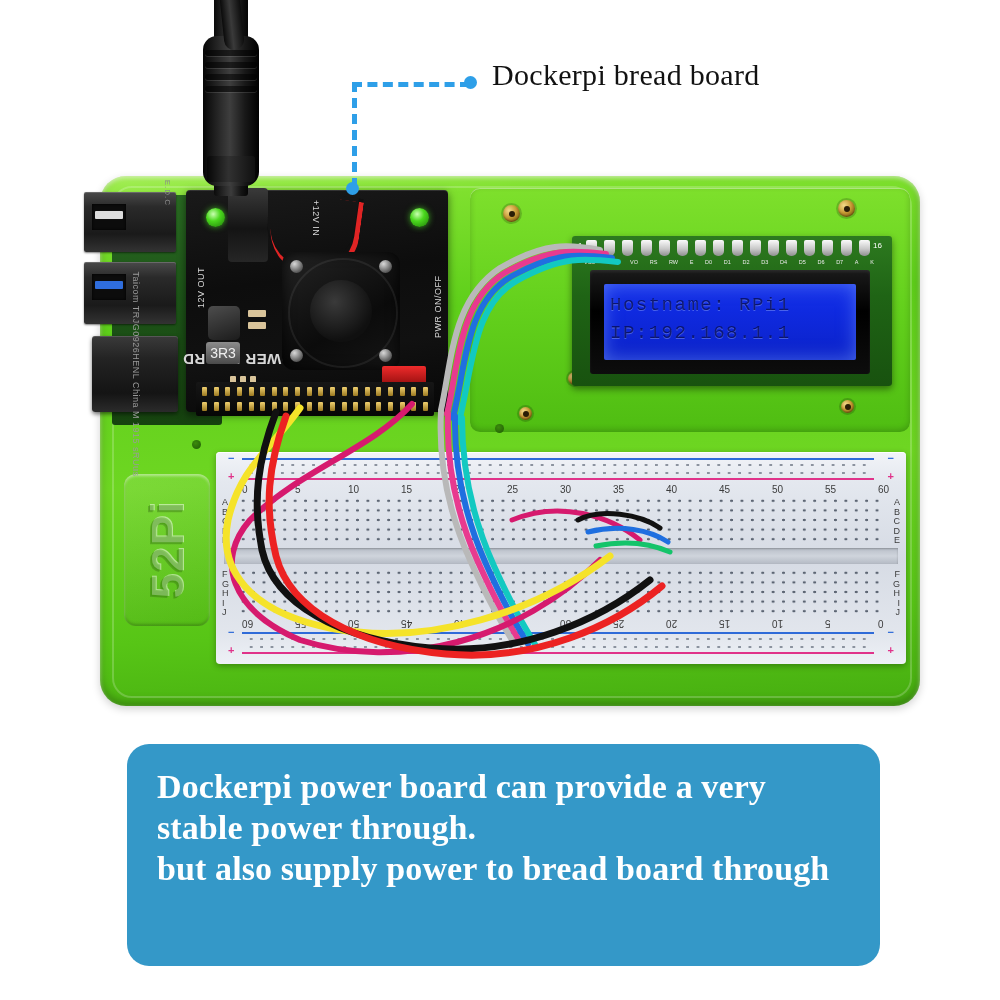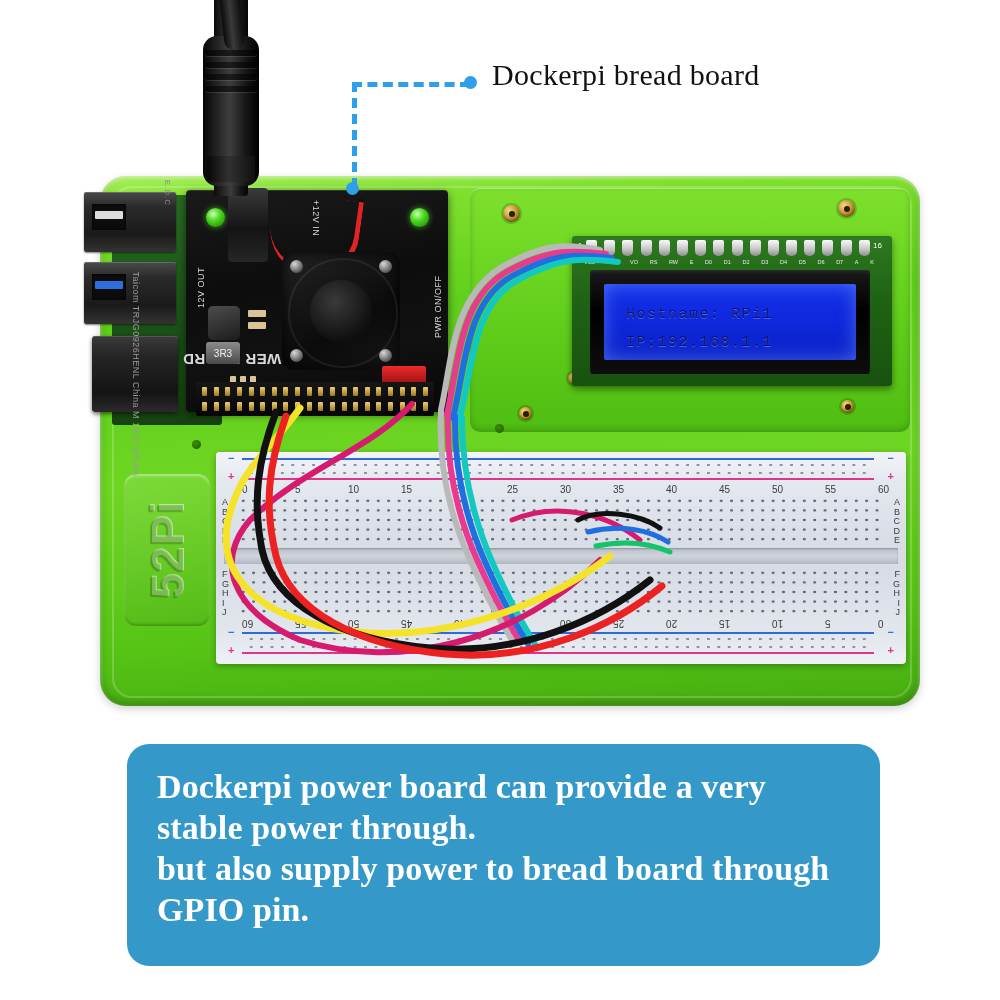--- a/index.html
+++ b/index.html
@@ -101,21 +101,21 @@
     border:5px solid #e02424;border-radius:0 0 44px 44px;border-top:none;border-left:none;
     transform:rotate(8deg);}
   .blkwire{position:absolute;left:80px;top:2px;width:88px;height:72px;
     border:5px solid #101010;border-radius:0 0 46px 46px;border-top:none;border-left:none;
     transform:rotate(8deg);}
   .cap{position:absolute;left:22px;top:116px;width:32px;height:34px;border-radius:5px;
     background:linear-gradient(160deg,#4d4d4d,#1c1c1c);}
   .inductor{position:absolute;left:20px;top:152px;width:34px;height:22px;border-radius:3px;
     background:linear-gradient(180deg,#8c8c8c,#4a4a4a);}
   .inductor .t{position:absolute;left:50%;top:50%;transform:translate(-50%,-50%);
-    font-size:10px;color:#eee;font-family:"Liberation Sans",sans-serif;}
+    font-size:14px;color:#eee;font-family:"Liberation Sans",sans-serif;}
   .redsw{position:absolute;left:196px;top:176px;width:44px;height:18px;border-radius:2px;
     background:linear-gradient(180deg,#ef2b2b,#9c1010);}
   .resistor{position:absolute;background:#d9c49a;border-radius:1px;}
 
   
   .gpio{position:absolute;left:196px;top:382px;width:238px;height:34px;border-radius:2px;
     background:linear-gradient(180deg,#161616,#060606);}
   .gpio .rowp{position:absolute;left:6px;width:226px;height:9px;display:flex;
     justify-content:space-between;}
   .gpio .rowp i{display:block;width:5px;height:9px;border-radius:1px;
@@ -145,23 +145,23 @@
   .lcd-pinlabels{position:absolute;left:12px;top:23px;width:290px;display:flex;
     justify-content:space-between;font-size:5.5px;color:#eaeaea;
     font-family:"Liberation Sans",sans-serif;}
   .lcd-num{position:absolute;font-size:8px;color:#fff;font-family:"Liberation Sans",sans-serif;}
   .lcd-screen-bez{position:absolute;left:18px;top:34px;width:280px;height:104px;border-radius:3px;
     background:linear-gradient(180deg,#1a1a1a,#000 40%,#0d0d0d);
     box-shadow:inset 0 2px 3px rgba(255,255,255,.08);}
   .lcd-glass{position:absolute;left:14px;top:14px;width:252px;height:76px;border-radius:2px;
     background:linear-gradient(180deg,#1733e8 0%,#0f2ae0 35%,#0b22c8 100%);
     box-shadow:inset 0 0 18px rgba(120,160,255,.55);overflow:hidden;}
-  .lcd-line{position:absolute;left:22px;font-family:"Liberation Mono",monospace;
-    font-size:15px;letter-spacing:1.5px;color:rgba(6,14,90,.82);white-space:nowrap;
-    text-shadow:0 1px 0 rgba(180,200,255,.35);margin-top:12px;}
+  .lcd-line{position:absolute;left:6px;font-family:"Liberation Mono",monospace;
+    font-size:19px;letter-spacing:1.5px;color:rgba(6,14,90,.82);white-space:nowrap;
+    text-shadow:0 1px 0 rgba(180,200,255,.35);}
   .lcd-line.l1{top:10px;}
   .lcd-line.l2{top:38px;}
 
   
   .bb{position:absolute;left:216px;top:452px;width:690px;height:212px;border-radius:4px;
     background:linear-gradient(180deg,#f2f4f8 0%,#e4e8ef 14%,#d6dbe4 50%,#e2e6ed 86%,#eef1f6 100%);
     box-shadow:0 2px 6px rgba(0,0,0,.3), inset 0 1px 0 rgba(255,255,255,.9);}
   .rail{position:absolute;left:8px;width:674px;height:26px;}
   .rail .line{position:absolute;left:18px;width:632px;height:2px;}
   .rail .line.blue{background:#2f6bd8;top:2px;}
@@ -517,16 +517,15 @@
     <div class="vline"></div>
     <div class="dot-a"></div>
     <div class="dot-b"></div>
   </div>
   <div class="callout-label">Dockerpi bread board</div>
 
   <div class="caption">
     <p>Dockerpi power board can provide a very</p>
     <p>stable power through.</p>
     <p>but also supply power to bread board through</p>
-    <p>GPIO pin.</p>
   </div>
 
 </div>
 
 </body></html>

